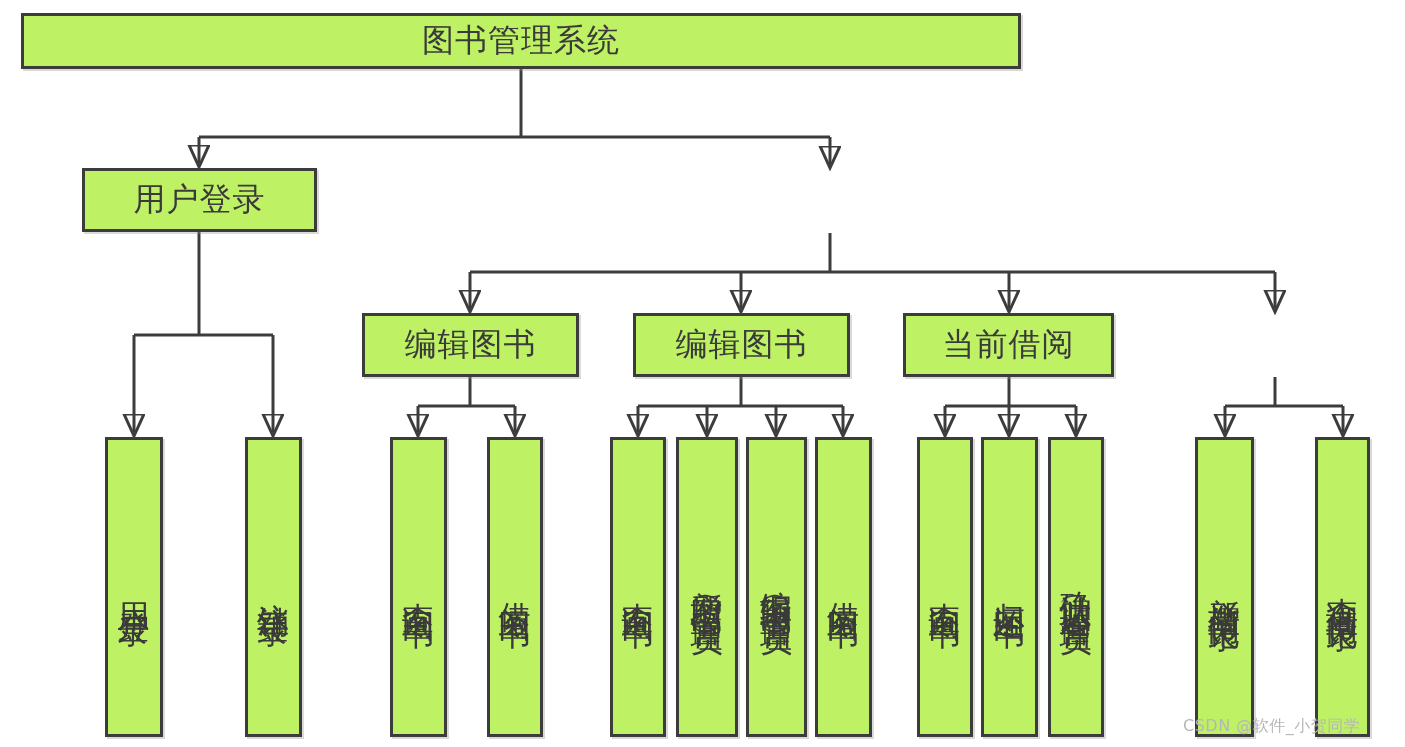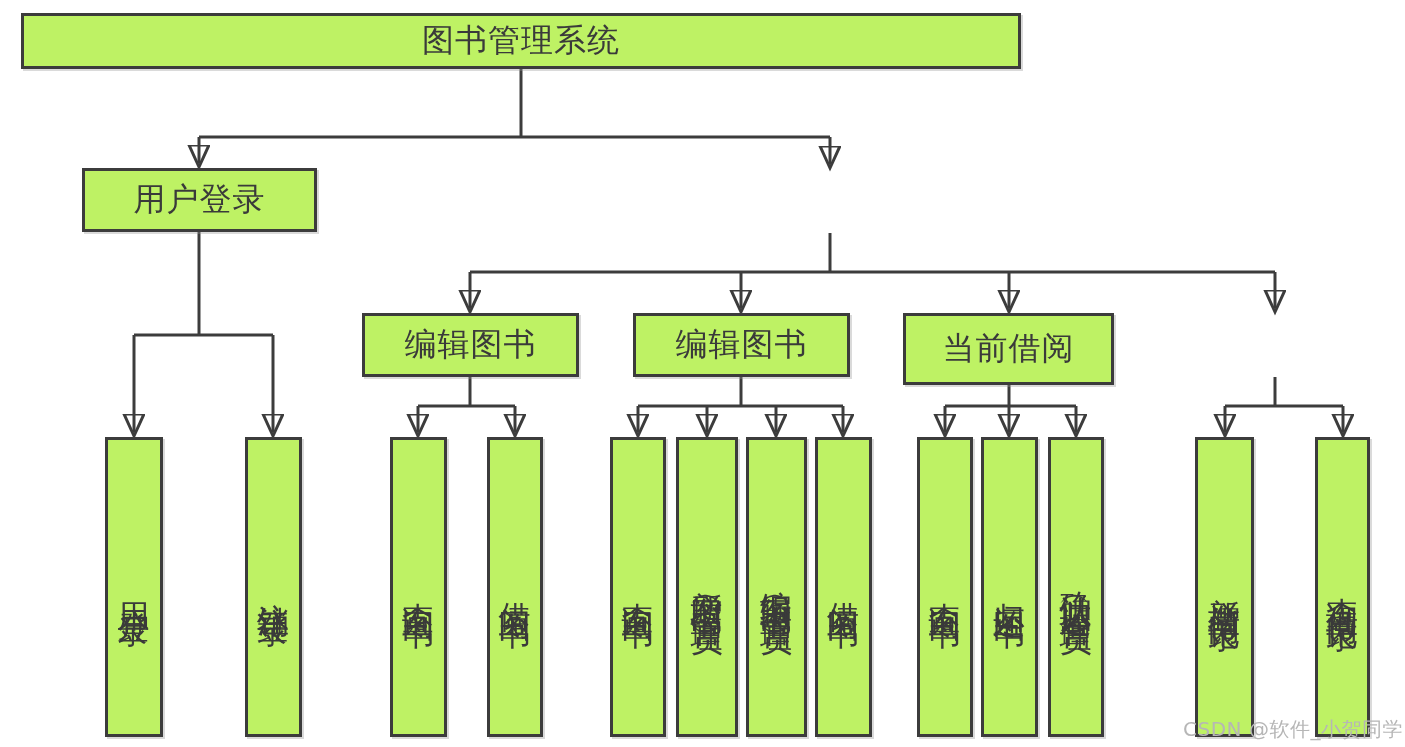--- a/index.html
+++ b/index.html
@@ -55,21 +55,21 @@
     text-orientation:mixed;
     letter-spacing:5px;
     top:437px;
     height:300px;
   }
   .watermark{
     position:absolute;
     left:1183px;
     top:716px;
     z-index:5;
-    font-size:20px;
+    font-size:16px;
     letter-spacing:0.5px;
     color:var(--wm);
     white-space:nowrap;
   }
 </style>
 </head>
 <body>
 
 <div class="canvas">
 
@@ -134,21 +134,21 @@
       <path d="M1343,406 V432" marker-end="url(#ah)"></path>
     </g>
   </svg>
 
   <div class="box" style="left:21px;top:13px;width:1000px;height:56px">图书管理系统</div>
 
   <div class="box" style="left:82px;top:168px;width:235px;height:64px">用户登录</div>
 
   <div class="box" style="left:362px;top:313px;width:217px;height:64px">编辑图书</div>
   <div class="box" style="left:633px;top:313px;width:217px;height:64px">编辑图书</div>
-  <div class="box" style="left:903px;top:313px;width:211px;height:72px">当前借阅</div>
+  <div class="box" style="left:903px;top:313px;width:211px;height:64px">当前借阅</div>
 
   <div class="box v" style="left:105px;width:58px">用户登录</div>
   <div class="box v" style="left:245px;width:57px">注销登录</div>
 
   <div class="box v" style="left:390px;width:57px">查询图书</div>
   <div class="box v" style="left:487px;width:56px">借阅图书</div>
 
   <div class="box v" style="left:610px;width:56px">查询图书</div>
   <div class="box v" style="left:676px;width:62px">新增图书（管理员）</div>
   <div class="box v" style="left:746px;width:61px">编辑图书（管理员）</div>

